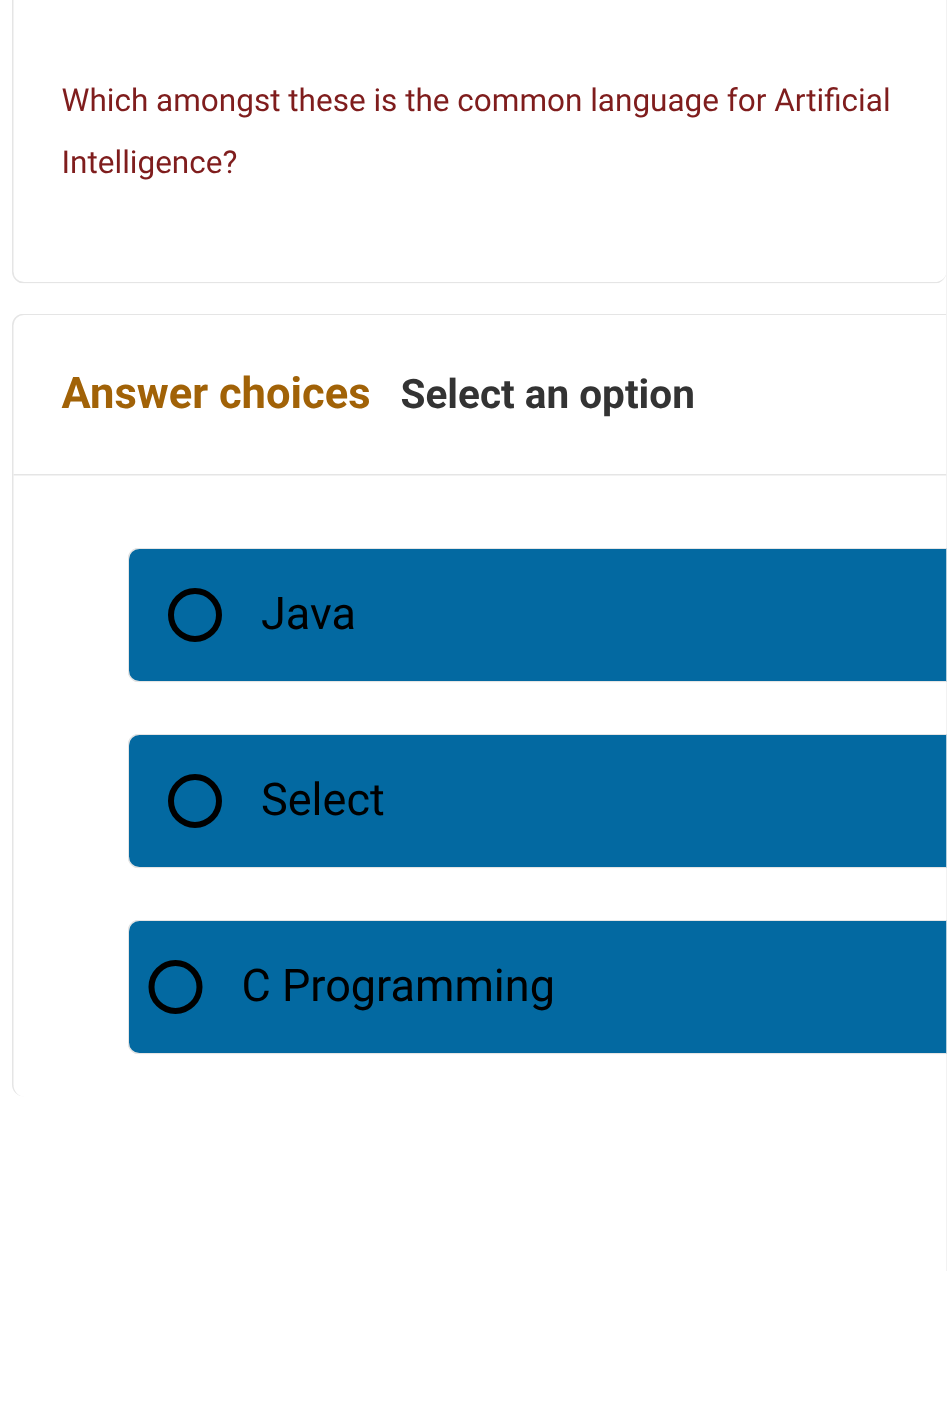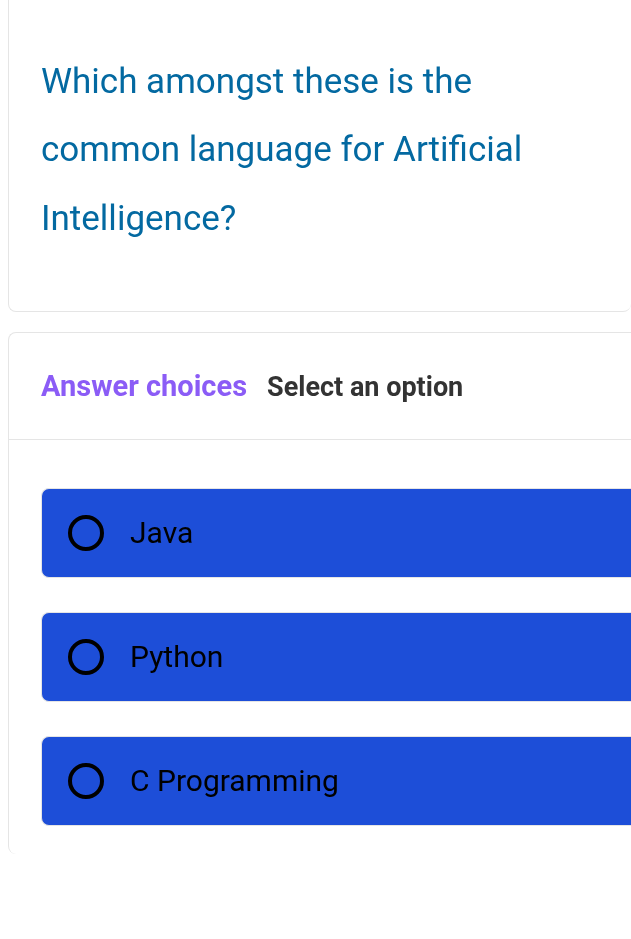--- a/index.html
+++ b/index.html
@@ -18,23 +18,23 @@
       border: 1px solid #e5e5e5;
       border-radius: 8px;
       margin: 0 0 20px 8px;
       padding: 48px 32px 58px 32px;
       border-top: none;
       border-right: none;
       border-top-left-radius: 0;
       border-top-right-radius: 0;
     }
     .question-text {
-      font-size: 35px;
+      font-size: 21px;
       line-height: 1.95;
-      color: #0369a1;
+      color: #7f1d1d;
       font-weight: 400;
     }
     .answer-card {
       border: 1px solid #e5e5e5;
       border-radius: 8px;
       margin-left: 8px;
       border-right: none;
       border-top-right-radius: 0;
       border-bottom-right-radius: 0;
       border-bottom: none;
@@ -42,46 +42,48 @@
     .answer-header {
       padding: 36px 32px;
       border-bottom: 1px solid #e5e5e5;
       display: flex;
       align-items: baseline;
       gap: 20px;
     }
     .answer-title {
       font-size: 29px;
       font-weight: 700;
-      color: #8b5cf6;
+      color: #a16207;
     }
     .answer-subtitle {
       font-size: 27px;
       font-weight: 700;
       color: #333;
     }
     .options-container {
       padding: 48px 0 28px 32px;
     }
     .option {
       display: flex;
       align-items: center;
       gap: 26px;
       padding: 26px 26px;
       margin-bottom: 34px;
       border: 1px solid #e5e5e5;
       border-radius: 8px;
       border-right: none;
       border-top-right-radius: 0;
       border-bottom-right-radius: 0;
-      background: #1d4ed8;
+      background: #0369a1;
       cursor: pointer;
+      margin-left: 44px;
     }
     .option:last-child {
       margin-bottom: 0;
+      padding-left: 13px;
     }
     .radio-icon {
       width: 36px;
       height: 36px;
       border: 4px solid #000;
       border-radius: 50%;
       flex-shrink: 0;
     }
     .option-label {
       font-size: 30px;
@@ -101,20 +103,20 @@
     <span class="answer-title">Answer choices</span>
     <span class="answer-subtitle">Select an option</span>
   </div>
   <div class="options-container">
     <div class="option">
       <span class="radio-icon"></span>
       <span class="option-label">Java</span>
     </div>
     <div class="option">
       <span class="radio-icon"></span>
-      <span class="option-label">Python</span>
+      <span class="option-label">Select</span>
     </div>
     <div class="option">
       <span class="radio-icon"></span>
       <span class="option-label">C Programming</span>
     </div>
   </div>
 </div>
 
 </body></html>

